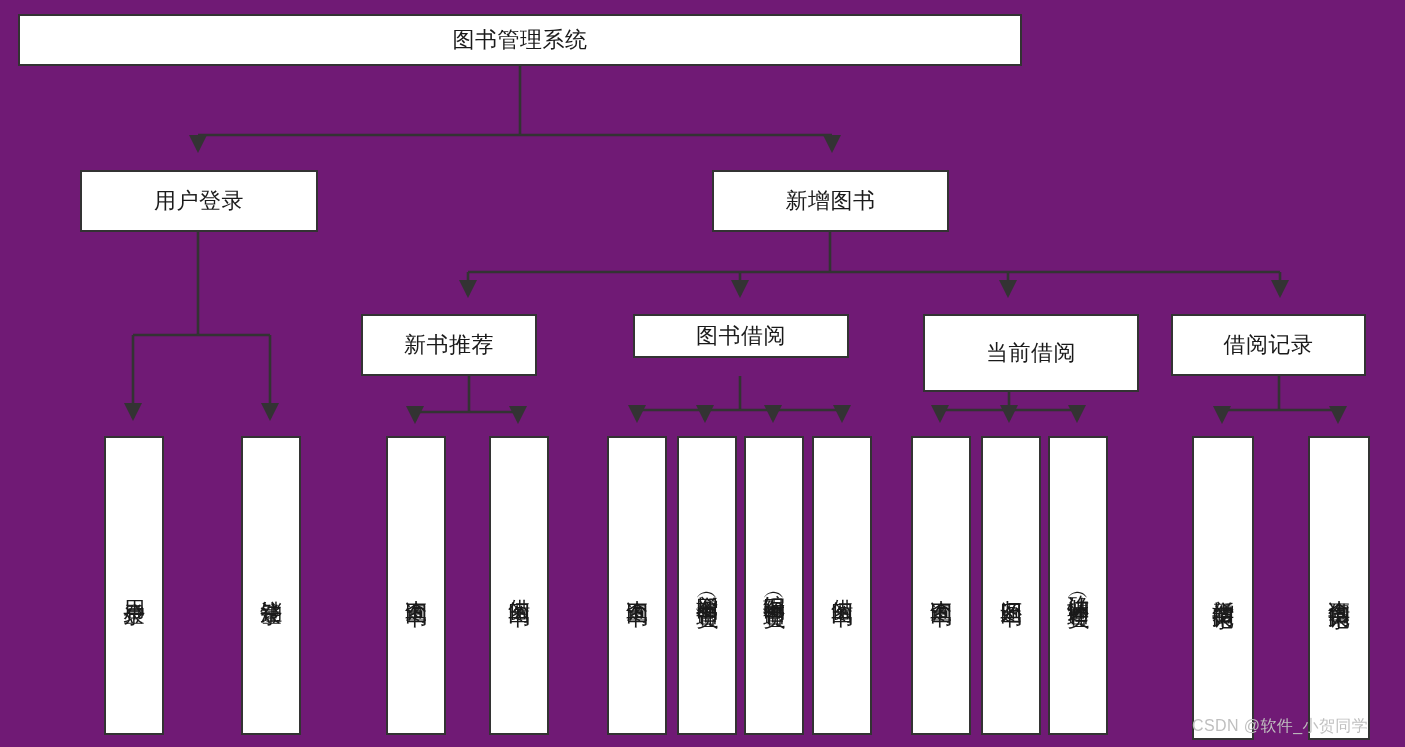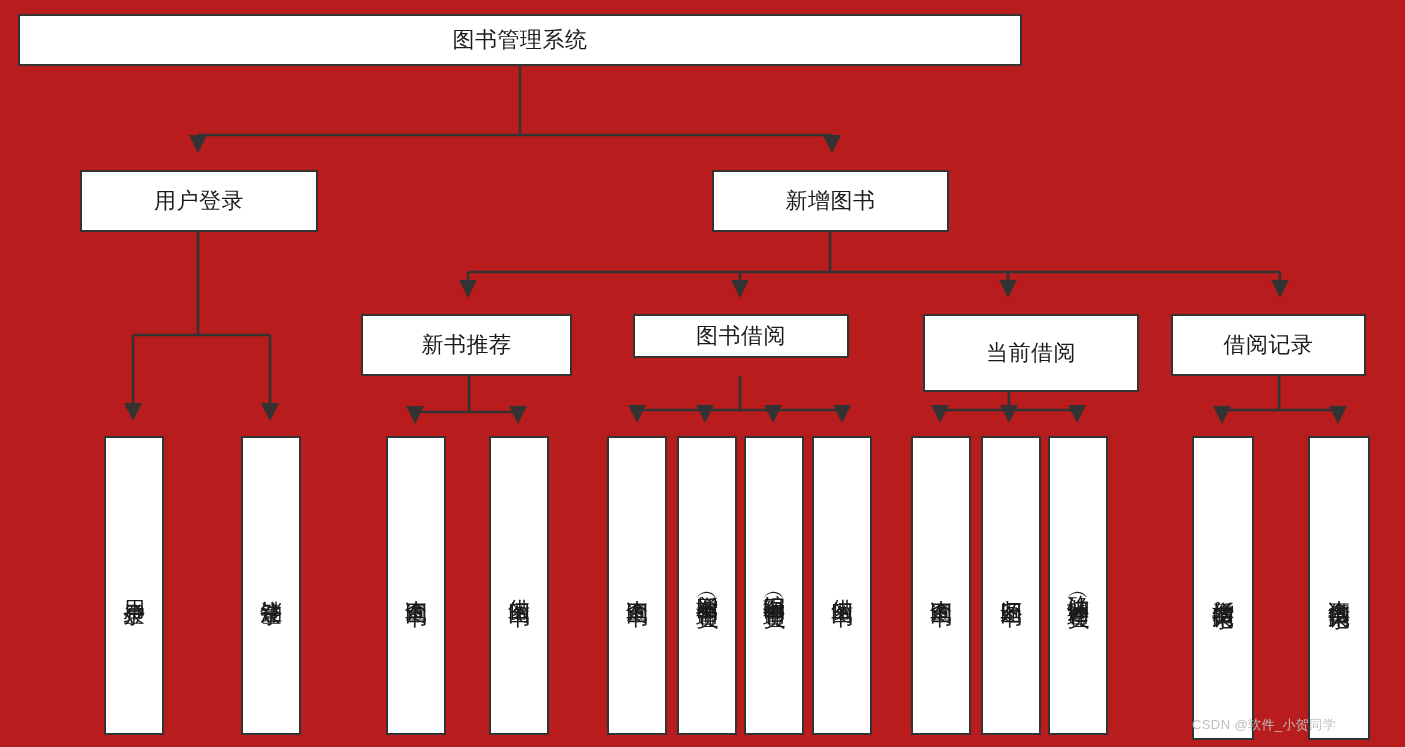--- a/index.html
+++ b/index.html
@@ -7,21 +7,21 @@
     padding: 0;
     background: #ffffff;
   }
   body {
     font-family: "Liberation Sans", "DejaVu Sans", sans-serif;
   }
   #canvas {
     position: relative;
     width: 1405px;
     height: 747px;
-    background: #b91c1c;
+    background: #701a75;
     overflow: hidden;
   }
   svg.edges {
     position: absolute;
     left: 0;
     top: 0;
     width: 1405px;
     height: 747px;
     pointer-events: none;
   }
@@ -49,21 +49,21 @@
     writing-mode: vertical-rl;
     text-orientation: upright;
     font-size: 22px;
     line-height: 1.30;
     letter-spacing: 2px;
     white-space: normal;
     max-height: 100%;
   }
   .watermark {
     position: absolute;
-    font-size: 13px;
+    font-size: 16px;
     color: #bfbfbf;
     white-space: nowrap;
     letter-spacing: 0.4px;
     user-select: none;
   }
 </style>
 </head>
 <body>
 
 <div id="canvas">
@@ -122,21 +122,21 @@
     <span class="label">图书管理系统</span>
   </div>
 
   <div class="node" style="left:80px; top:170px; width:238px; height:62px;">
     <span class="label">用户登录</span>
   </div>
   <div class="node" style="left:712px; top:170px; width:237px; height:62px;">
     <span class="label">新增图书</span>
   </div>
 
-  <div class="node" style="left:361px; top:314px; width:211px; height:62px;">
+  <div class="node" style="left:361px; top:314px; width:176px; height:62px;">
     <span class="label">新书推荐</span>
   </div>
   <div class="node" style="left:633px; top:314px; width:216px; height:44px;">
     <span class="label">图书借阅</span>
   </div>
   <div class="node" style="left:923px; top:314px; width:216px; height:78px;">
     <span class="label">当前借阅</span>
   </div>
   <div class="node" style="left:1171px; top:314px; width:195px; height:62px;">
     <span class="label">借阅记录</span>

